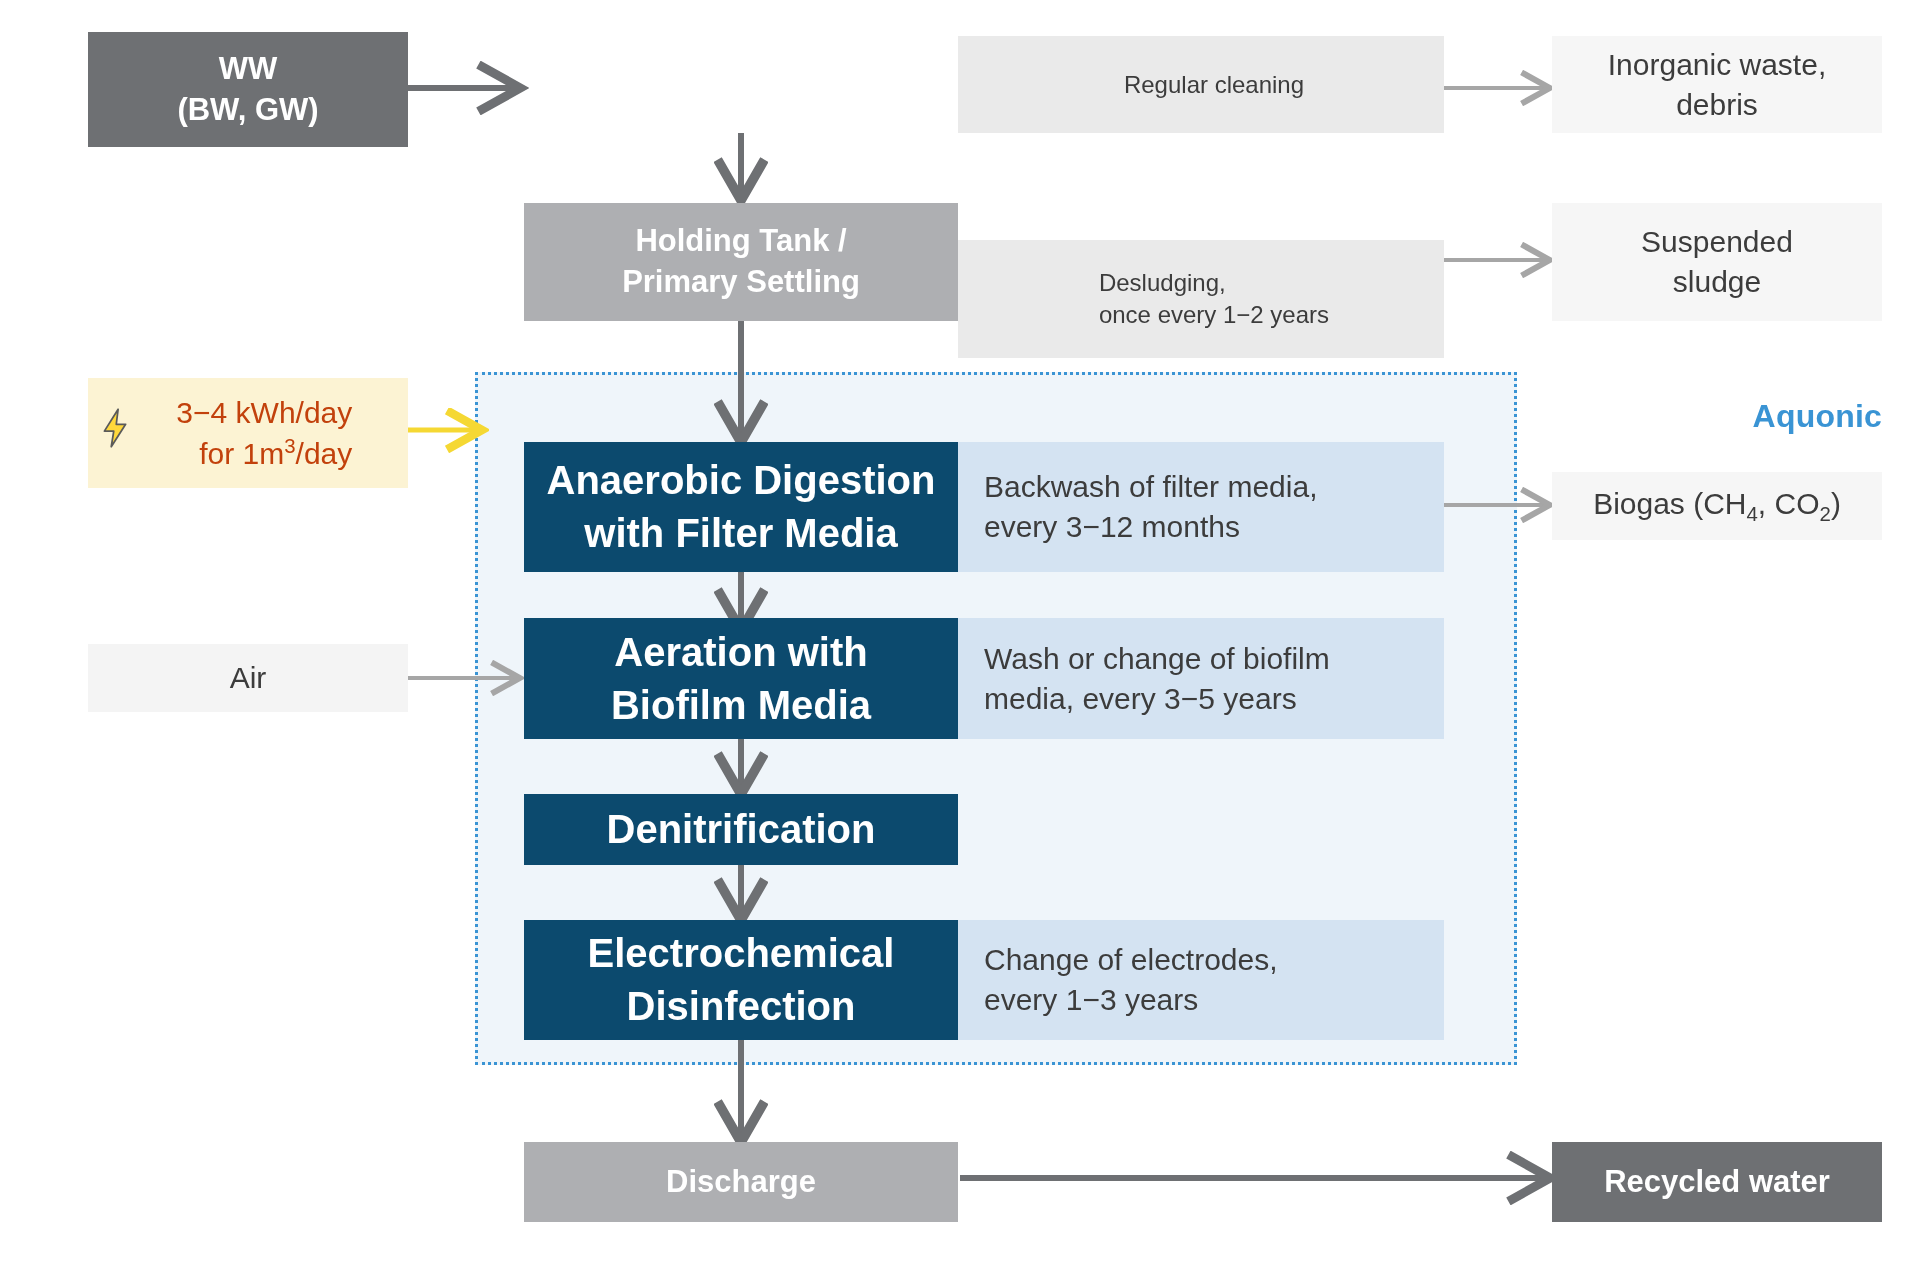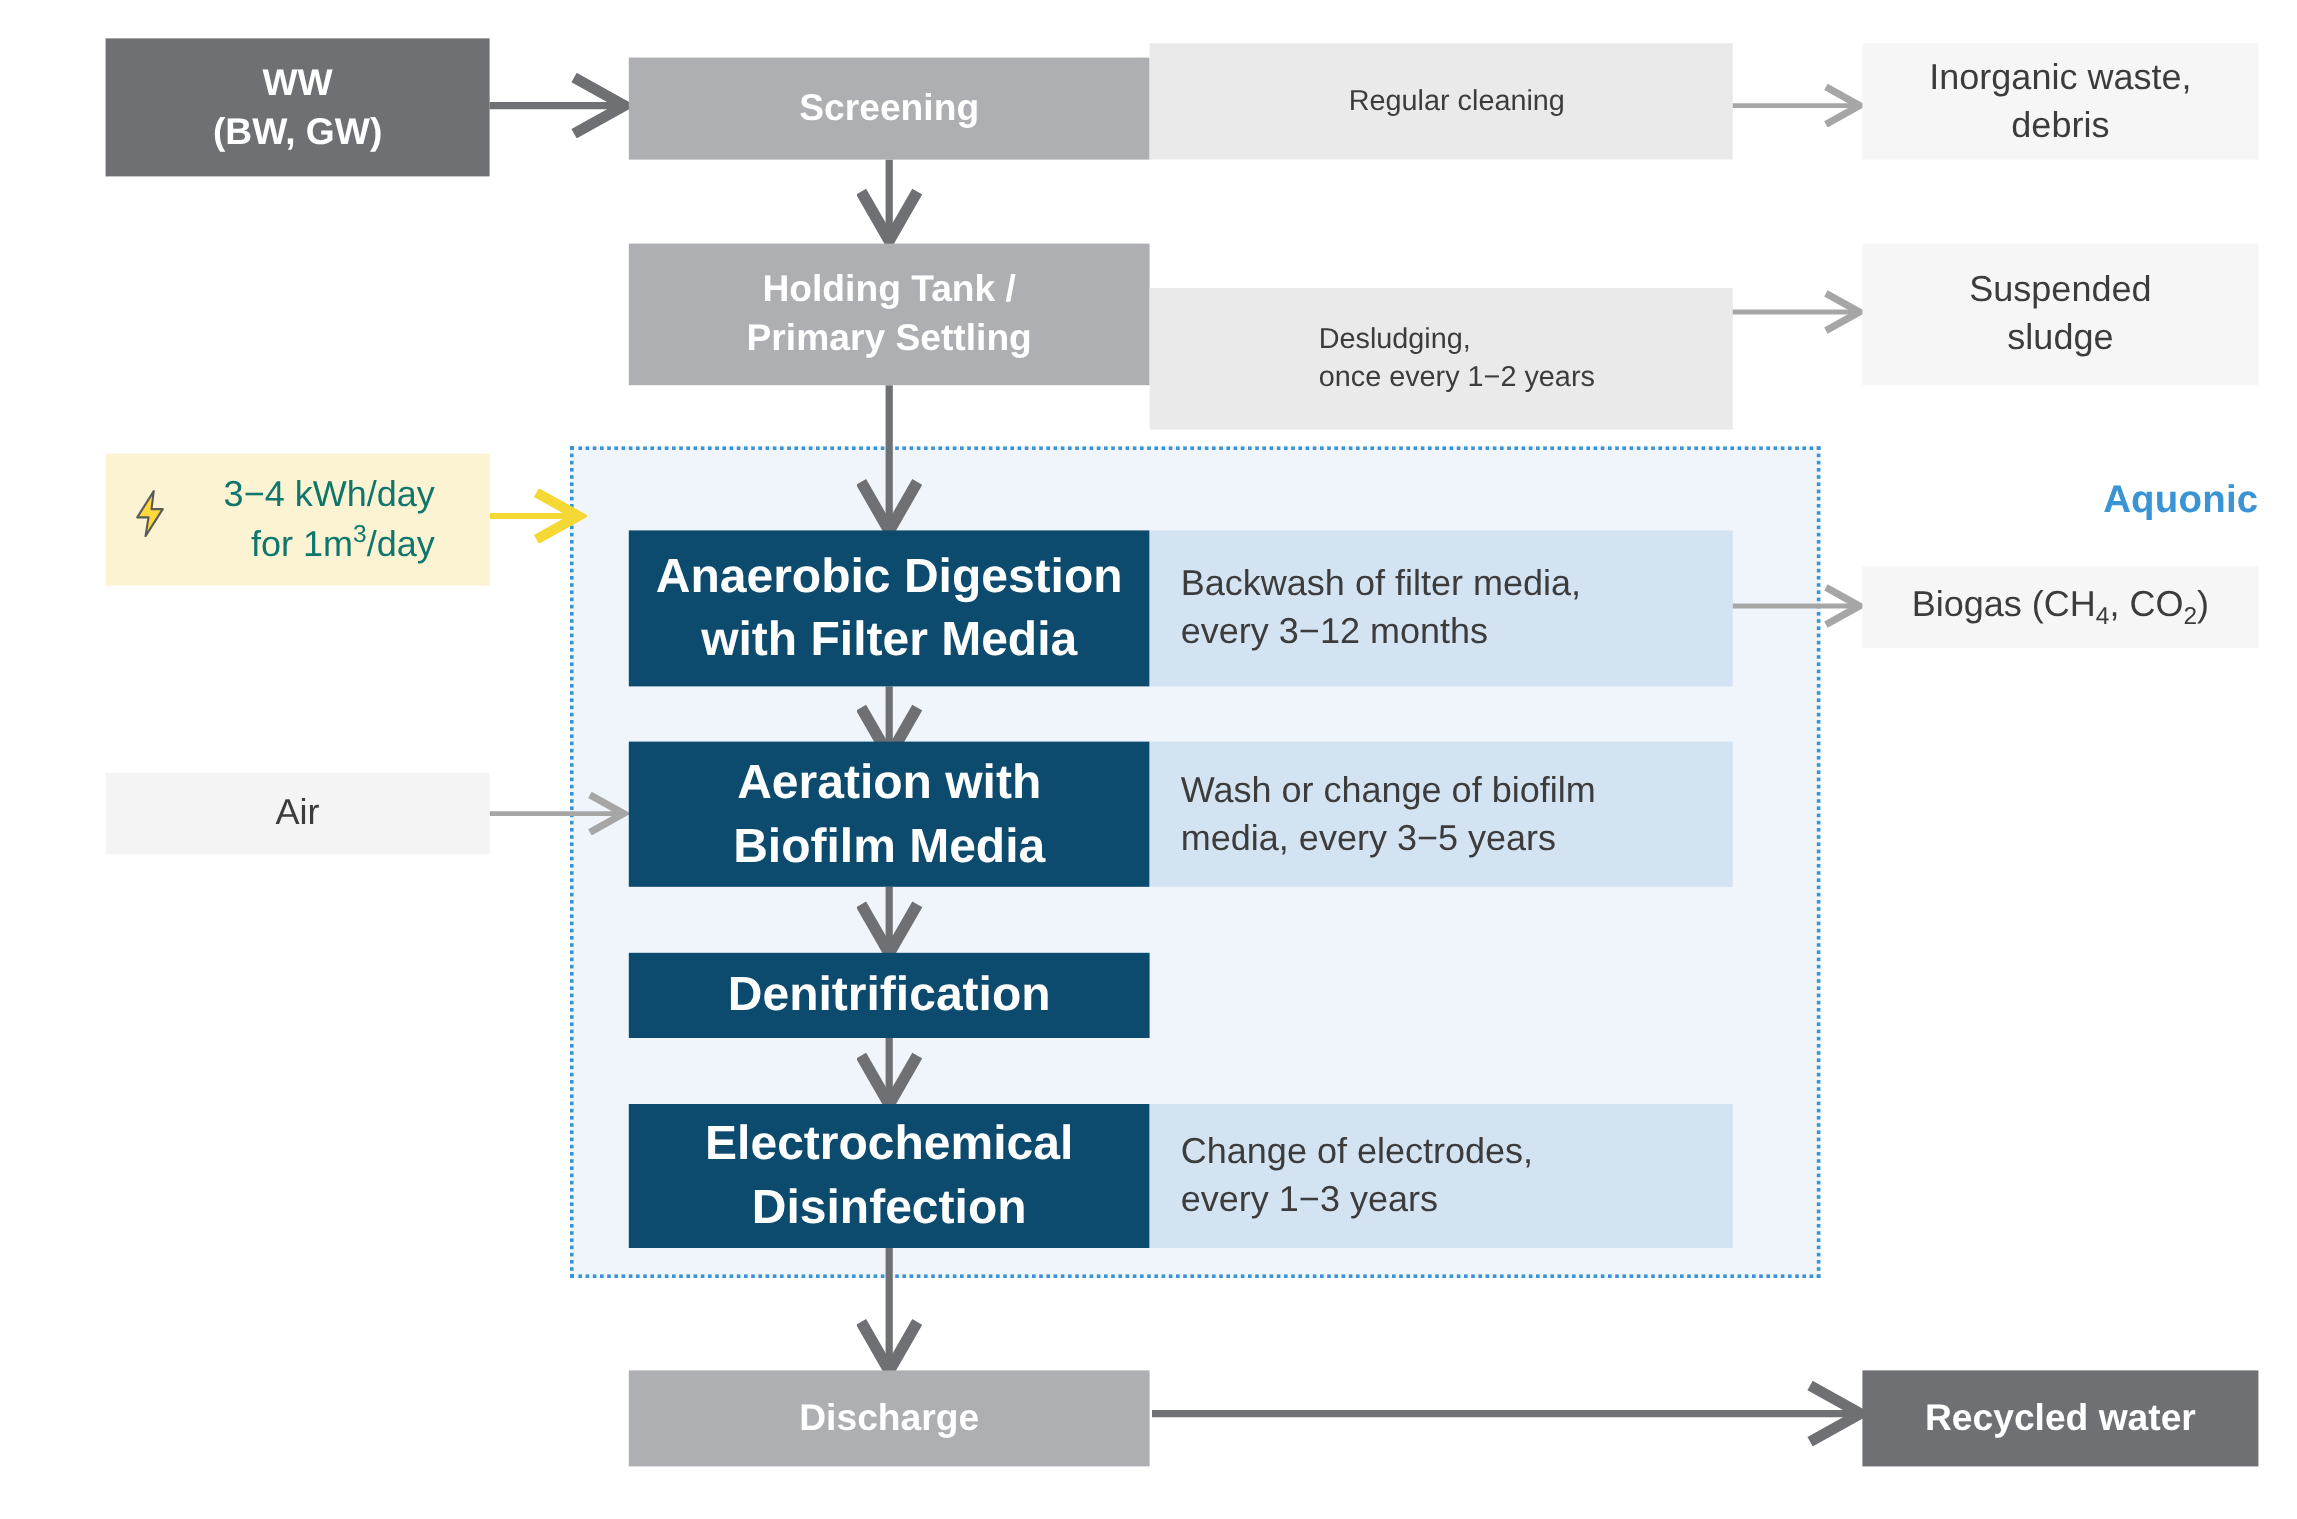--- a/index.html
+++ b/index.html
@@ -73,24 +73,24 @@
     color: #3c3c3c;
     font-size: 30px;
   }
   .input-plain {
     background: #f4f4f4;
     color: #3c3c3c;
     font-size: 30px;
   }
   .energy {
     background: #fcf3d3;
-    color: #0f766e;
+    color: #c2410c;
     font-size: 30px;
     justify-content: flex-start;
-    padding-left: 22px;
+    padding-left: 12px;
     text-align: left;
   }
 
   
   #aquonic-container {
     position: absolute;
     left: 475px;
     top: 372px;
     width: 1042px;
     height: 693px;
@@ -181,23 +181,20 @@
     <line x1="960" y1="1178" x2="1548" y2="1178" stroke="#6e7073" stroke-width="6" marker-end="url(#ah-dark)"></line>
   </svg>
 
   <div class="node dark two-line" style="left:88px; top:32px; width:320px; height:115px;">
     <div>
       <span>WW</span>
       <span>(BW, GW)</span>
     </div>
   </div>
 
-  <div class="node gray" style="left:524px; top:48px; width:434px; height:85px;">
-    <span>Screening</span>
-  </div>
   <div class="node gray-desc" style="left:958px; top:36px; width:486px; height:97px;">
     <span>Regular cleaning</span>
   </div>
   <div class="node out two-line" style="left:1552px; top:36px; width:330px; height:97px;">
     <div>
       <span>Inorganic waste,</span>
       <span>debris</span>
     </div>
   </div>
 

